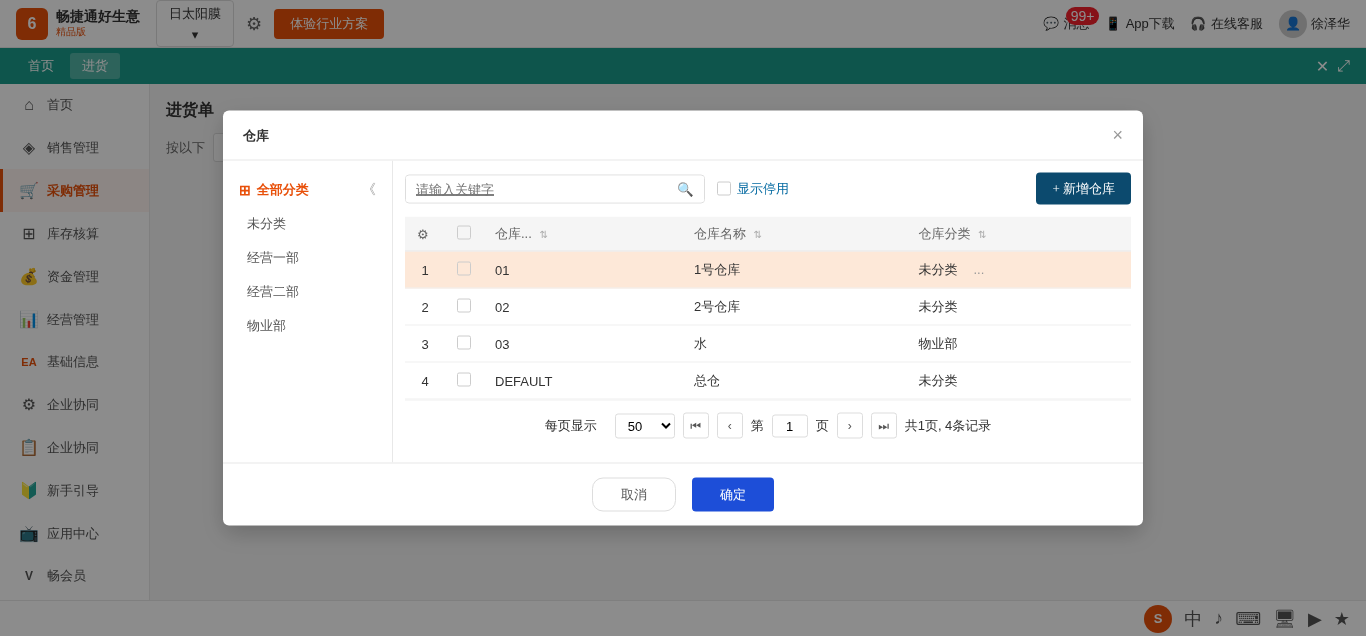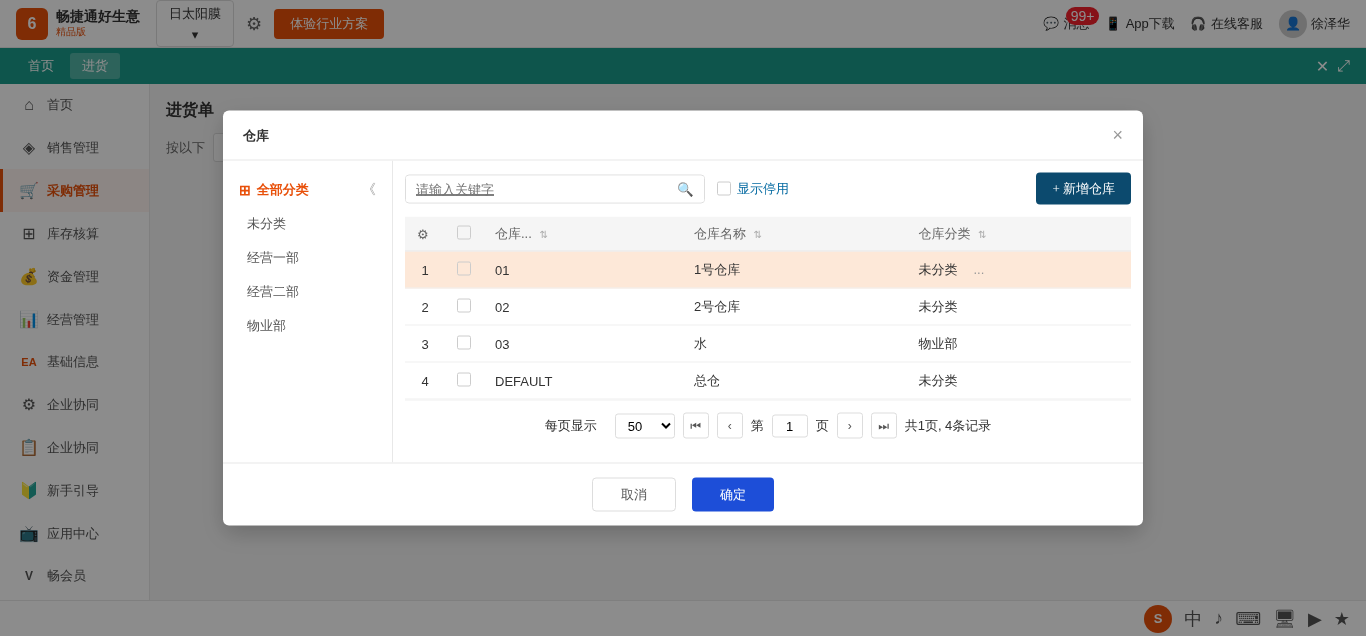--- a/index.html
+++ b/index.html
@@ -236,21 +236,21 @@
       width: 36px; text-align: center; border: 1px solid #ddd; border-radius: 3px;
       padding: 3px; font-size: 13px;
     }
 
     
     .dialog-footer {
       display: flex; justify-content: center; gap: 16px;
       padding: 14px 20px; border-top: 1px solid #e8e8e8;
     }
     .btn-cancel {
-      padding: 7px 28px; border: 1px solid #ddd; border-radius: 4px;
+      padding: 7px 28px; border: 1px solid #ddd; border-radius: 11px;
       background: #fff; cursor: pointer; font-size: 13px; color: #555;
     }
     .btn-confirm {
       padding: 7px 28px; border: none; border-radius: 4px;
       background: #1d4ed8; color: #fff; cursor: pointer; font-size: 13px;
     }
 
     
     .bottom-bar {
       position: fixed; bottom: 0; left: 0; right: 0; height: 36px;

